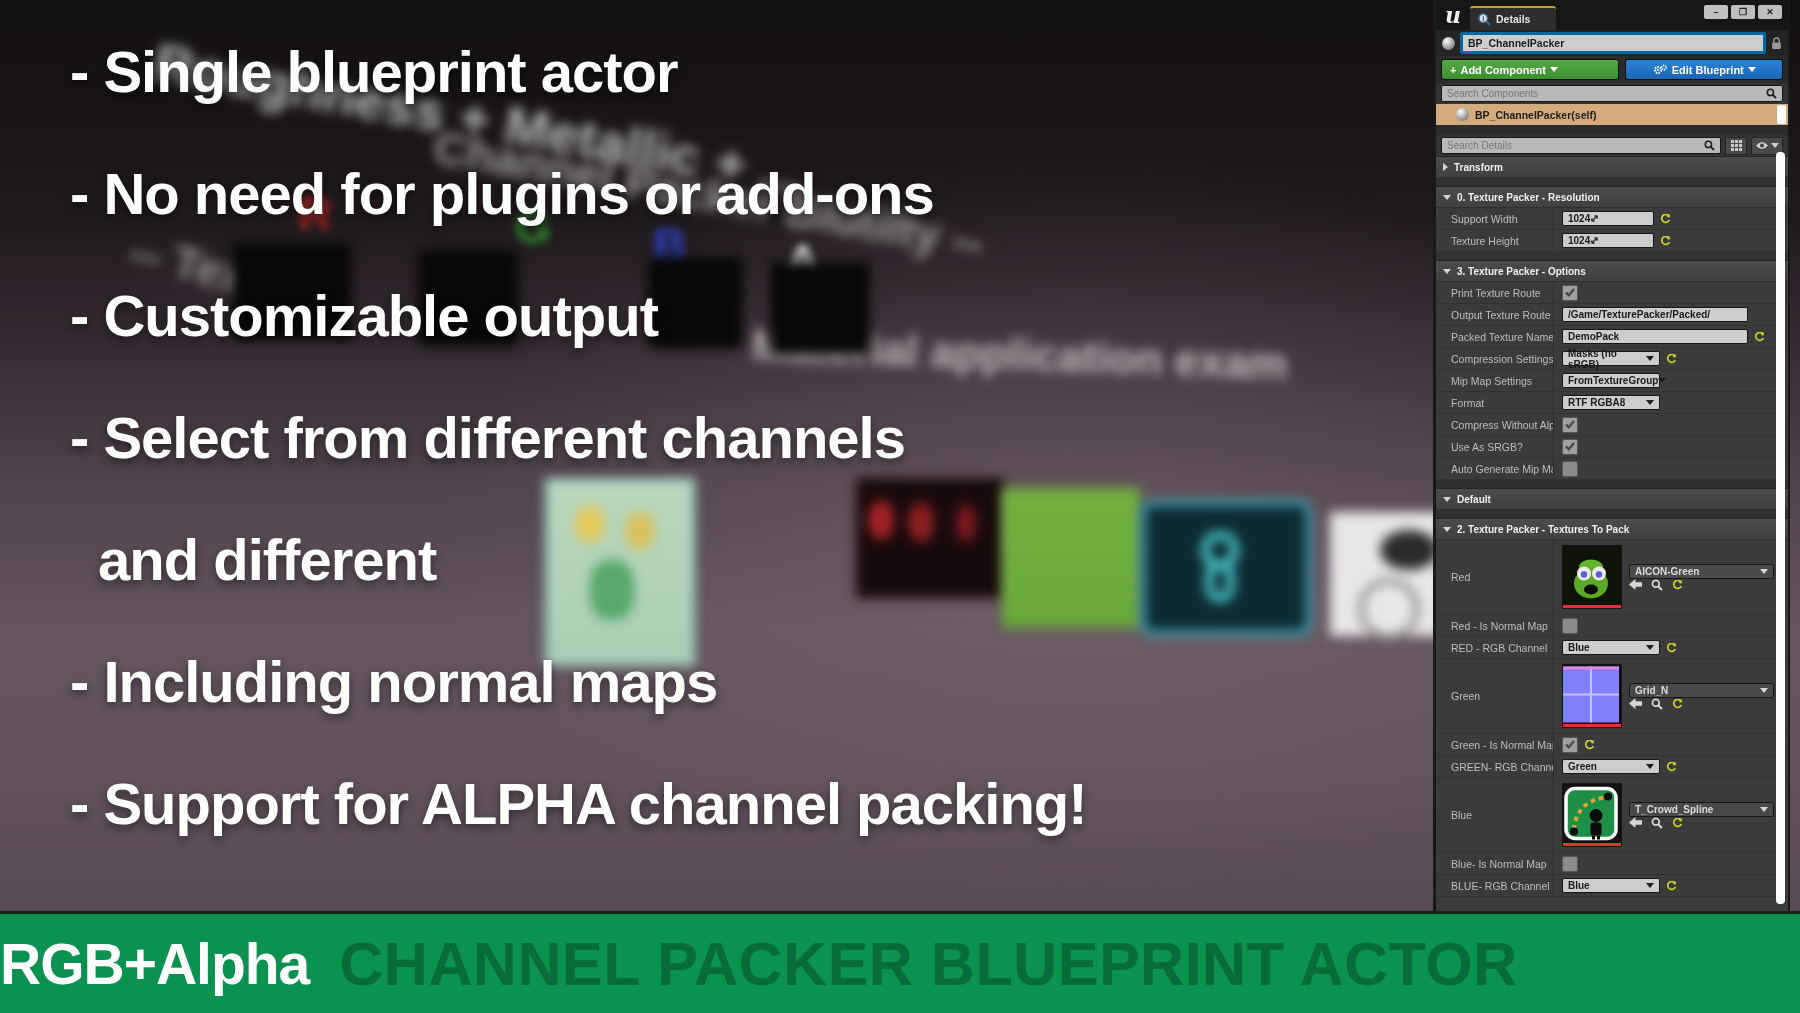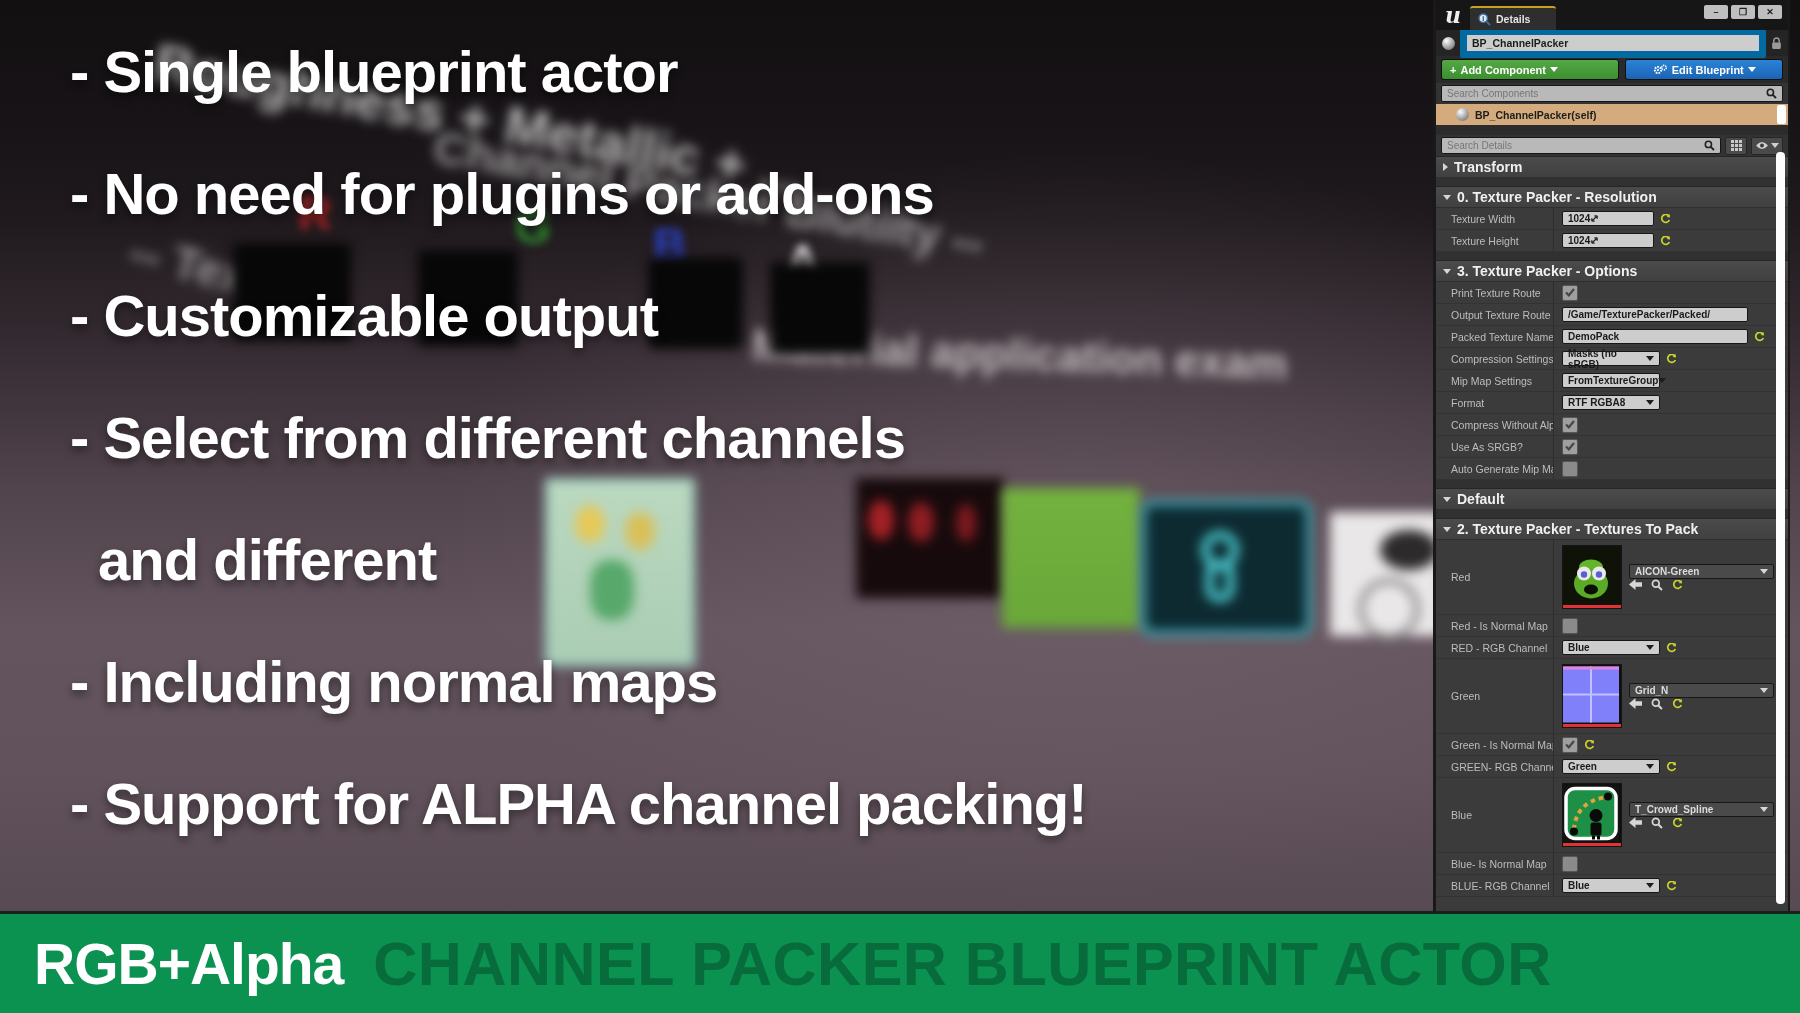--- a/index.html
+++ b/index.html
@@ -14,57 +14,57 @@
   .decor-box{filter:blur(6px);}
   .cube{filter:blur(6px);}
   
   #bullets{position:absolute;left:70px;top:38px;z-index:2;}
   .bullet{position:absolute;left:0;white-space:nowrap;color:#fff;font-size:58px;font-weight:bold;
     letter-spacing:-1px;text-shadow:0 4px 8px rgba(0,0,0,.45);}
   .bullet.indent{padding-left:28px;}
   
   #banner{position:absolute;left:0;top:911px;width:1800px;height:102px;z-index:4;
     display:flex;align-items:center;border-top:3px solid #15231b;box-sizing:border-box;}
-  #banner .b-left{margin-left:34px;font-size:57px;font-weight:bold;letter-spacing:-1px;}
+  #banner .b-left{font-size:57px;font-weight:bold;letter-spacing:-1px;}
   #banner .b-right{margin-left:30px;font-size:61px;font-weight:bold;letter-spacing:0.5px;}
   
   #panel{position:absolute;left:1433px;top:0;width:357px;height:913px;z-index:3;background:#3b3b3b;
     border-left:3px solid #191919;border-right:2px solid #191919;box-sizing:border-box;
     color:#cfcfcf;font-size:10.5px;}
   .tabbar{height:30px;background:#161616;display:flex;align-items:flex-end;position:relative;}
   .ulogo{width:34px;height:30px;display:flex;align-items:center;justify-content:center;
     color:#eee;font-family:"DejaVu Serif",serif;font-style:italic;font-weight:bold;font-size:22px;}
   .dtab{height:22px;background:#2e2e2e;border-top:2px solid #c8a21f;border-radius:3px 3px 0 0;
     display:flex;align-items:center;gap:5px;padding:0 26px 0 8px;color:#e4e4e4;font-weight:bold;}
   .winbtns{position:absolute;right:6px;top:5px;display:flex;gap:3px;}
   .winbtn{width:24px;height:14px;background:#bfbfbf;border-radius:2px;color:#1c1c1c;font-size:9px;
     font-weight:bold;display:flex;align-items:center;justify-content:center;line-height:1;}
   .namerow{height:26px;background:#242424;display:flex;align-items:center;gap:5px;padding:0 6px;}
   .sphere{width:13px;height:13px;border-radius:50%;flex:0 0 auto;
     background:radial-gradient(circle at 35% 30%,#fdfdfd,#9a9a9a 60%,#5f5f5f);}
-  .ufield{background:#cdcdcd;border:7px solid #0369a1;border-radius:2px;color:#1c1c1c;
+  .ufield{background:#cdcdcd;border:3px solid #0369a1;border-radius:2px;color:#1c1c1c;
     height:16px;display:flex;align-items:center;padding:0 5px;font-size:10.5px;font-weight:bold;}
   .grow{flex:1;}
   .btnrow{height:27px;background:#2a2a2a;display:flex;align-items:center;gap:6px;padding:0 5px;}
   .bigbtn{height:19px;border-radius:3px;border:1px solid #101010;display:flex;align-items:center;
     gap:4px;padding:0 8px;color:#fff;font-weight:bold;font-size:11px;}
   .btn-green{background:linear-gradient(#55a844,#3b8f2f);flex:1.15;}
   .btn-blue{background:linear-gradient(#2b83d6,#1b64b4);flex:1;justify-content:center;}
   .searchrow{height:21px;display:flex;align-items:center;gap:4px;padding:0 5px;background:#333;}
   .sfield{flex:1;background:#b9b9b9;border:1px solid #161616;border-radius:2px;height:15px;
     display:flex;align-items:center;padding:0 5px;color:#777;font-size:10px;}
   .sfield .ph{flex:1;}
   .selrow{height:21px;background:#d4ab7d;display:flex;align-items:center;gap:6px;padding:0 20px;
     color:#1c1c1c;font-weight:bold;position:relative;}
   .selrow .chip{position:absolute;right:2px;top:1px;width:9px;height:19px;background:#fff;border-radius:2px;}
   .toolbtn{width:20px;height:16px;background:#4a4a4a;border:1px solid #262626;border-radius:2px;
     display:flex;align-items:center;justify-content:center;color:#cfcfcf;}
   .gapstrip{height:10px;background:#2c2c2c;}
   .cat{height:20px;background:linear-gradient(#4b4b4b,#404040);display:flex;align-items:center;gap:6px;
-    padding-left:7px;font-weight:bold;color:#f0f0f0;font-size:14px;border-top:1px solid #262626;
+    padding-left:7px;font-weight:bold;color:#f0f0f0;font-size:10px;border-top:1px solid #262626;
     border-bottom:1px solid #2f2f2f;}
   .secgap{height:8px;background:#313131;}
   .tri-d{width:0;height:0;border-left:4px solid transparent;border-right:4px solid transparent;border-top:5px solid #d6d6d6;}
   .tri-r{width:0;height:0;border-top:4px solid transparent;border-bottom:4px solid transparent;border-left:5px solid #d6d6d6;}
   .prow{display:flex;align-items:center;min-height:21px;background:#3b3b3b;border-bottom:1px solid #333;}
   .plabel{width:118px;flex:0 0 auto;align-self:stretch;display:flex;align-items:center;padding-left:15px;
     color:#bdbdbd;white-space:nowrap;overflow:hidden;border-right:1px solid #2d2d2d;box-sizing:border-box;}
   .pvalue{flex:1;display:flex;align-items:center;gap:6px;padding:2px 4px 2px 8px;}
   .vfield{background:#cdcdcd;border:1px solid #171717;border-radius:2px;height:15px;color:#1a1a1a;
     font-size:10px;font-weight:bold;display:flex;align-items:center;padding:0 5px;box-sizing:border-box;}
@@ -233,21 +233,21 @@
         <div class="cat">
           <div class="tri-r"></div>
           <span>Transform</span>
         </div>
         <div class="secgap"></div>
         <div class="cat">
           <div class="tri-d"></div>
           <span>0. Texture Packer - Resolution</span>
         </div>
         <div class="prow">
-          <div class="plabel">Texture Width</div>
+          <div class="plabel">Support Width</div>
           <div class="pvalue">
             <div class="vfield w-spin">
               <span>1024</span>
               <svg width="9" height="9" viewBox="0 0 10 10" style="color:#2a2a2a">
                 <path d="M2 8 L8 2 M8 2 h-3.2 M8 2 v3.2 M2 8 h3.2 M2 8 v-3.2" stroke="currentColor" stroke-width="1.4" fill="none"></path>
               </svg>
             </div>
             <div class="resetic" style="color: rgb(204, 211, 44);">
               <svg width="11" height="10" viewBox="0 0 11 10">
                 <path d="M9 2 A4 4 0 1 0 9.4 6" fill="none" stroke="currentColor" stroke-width="1.7"></path>

